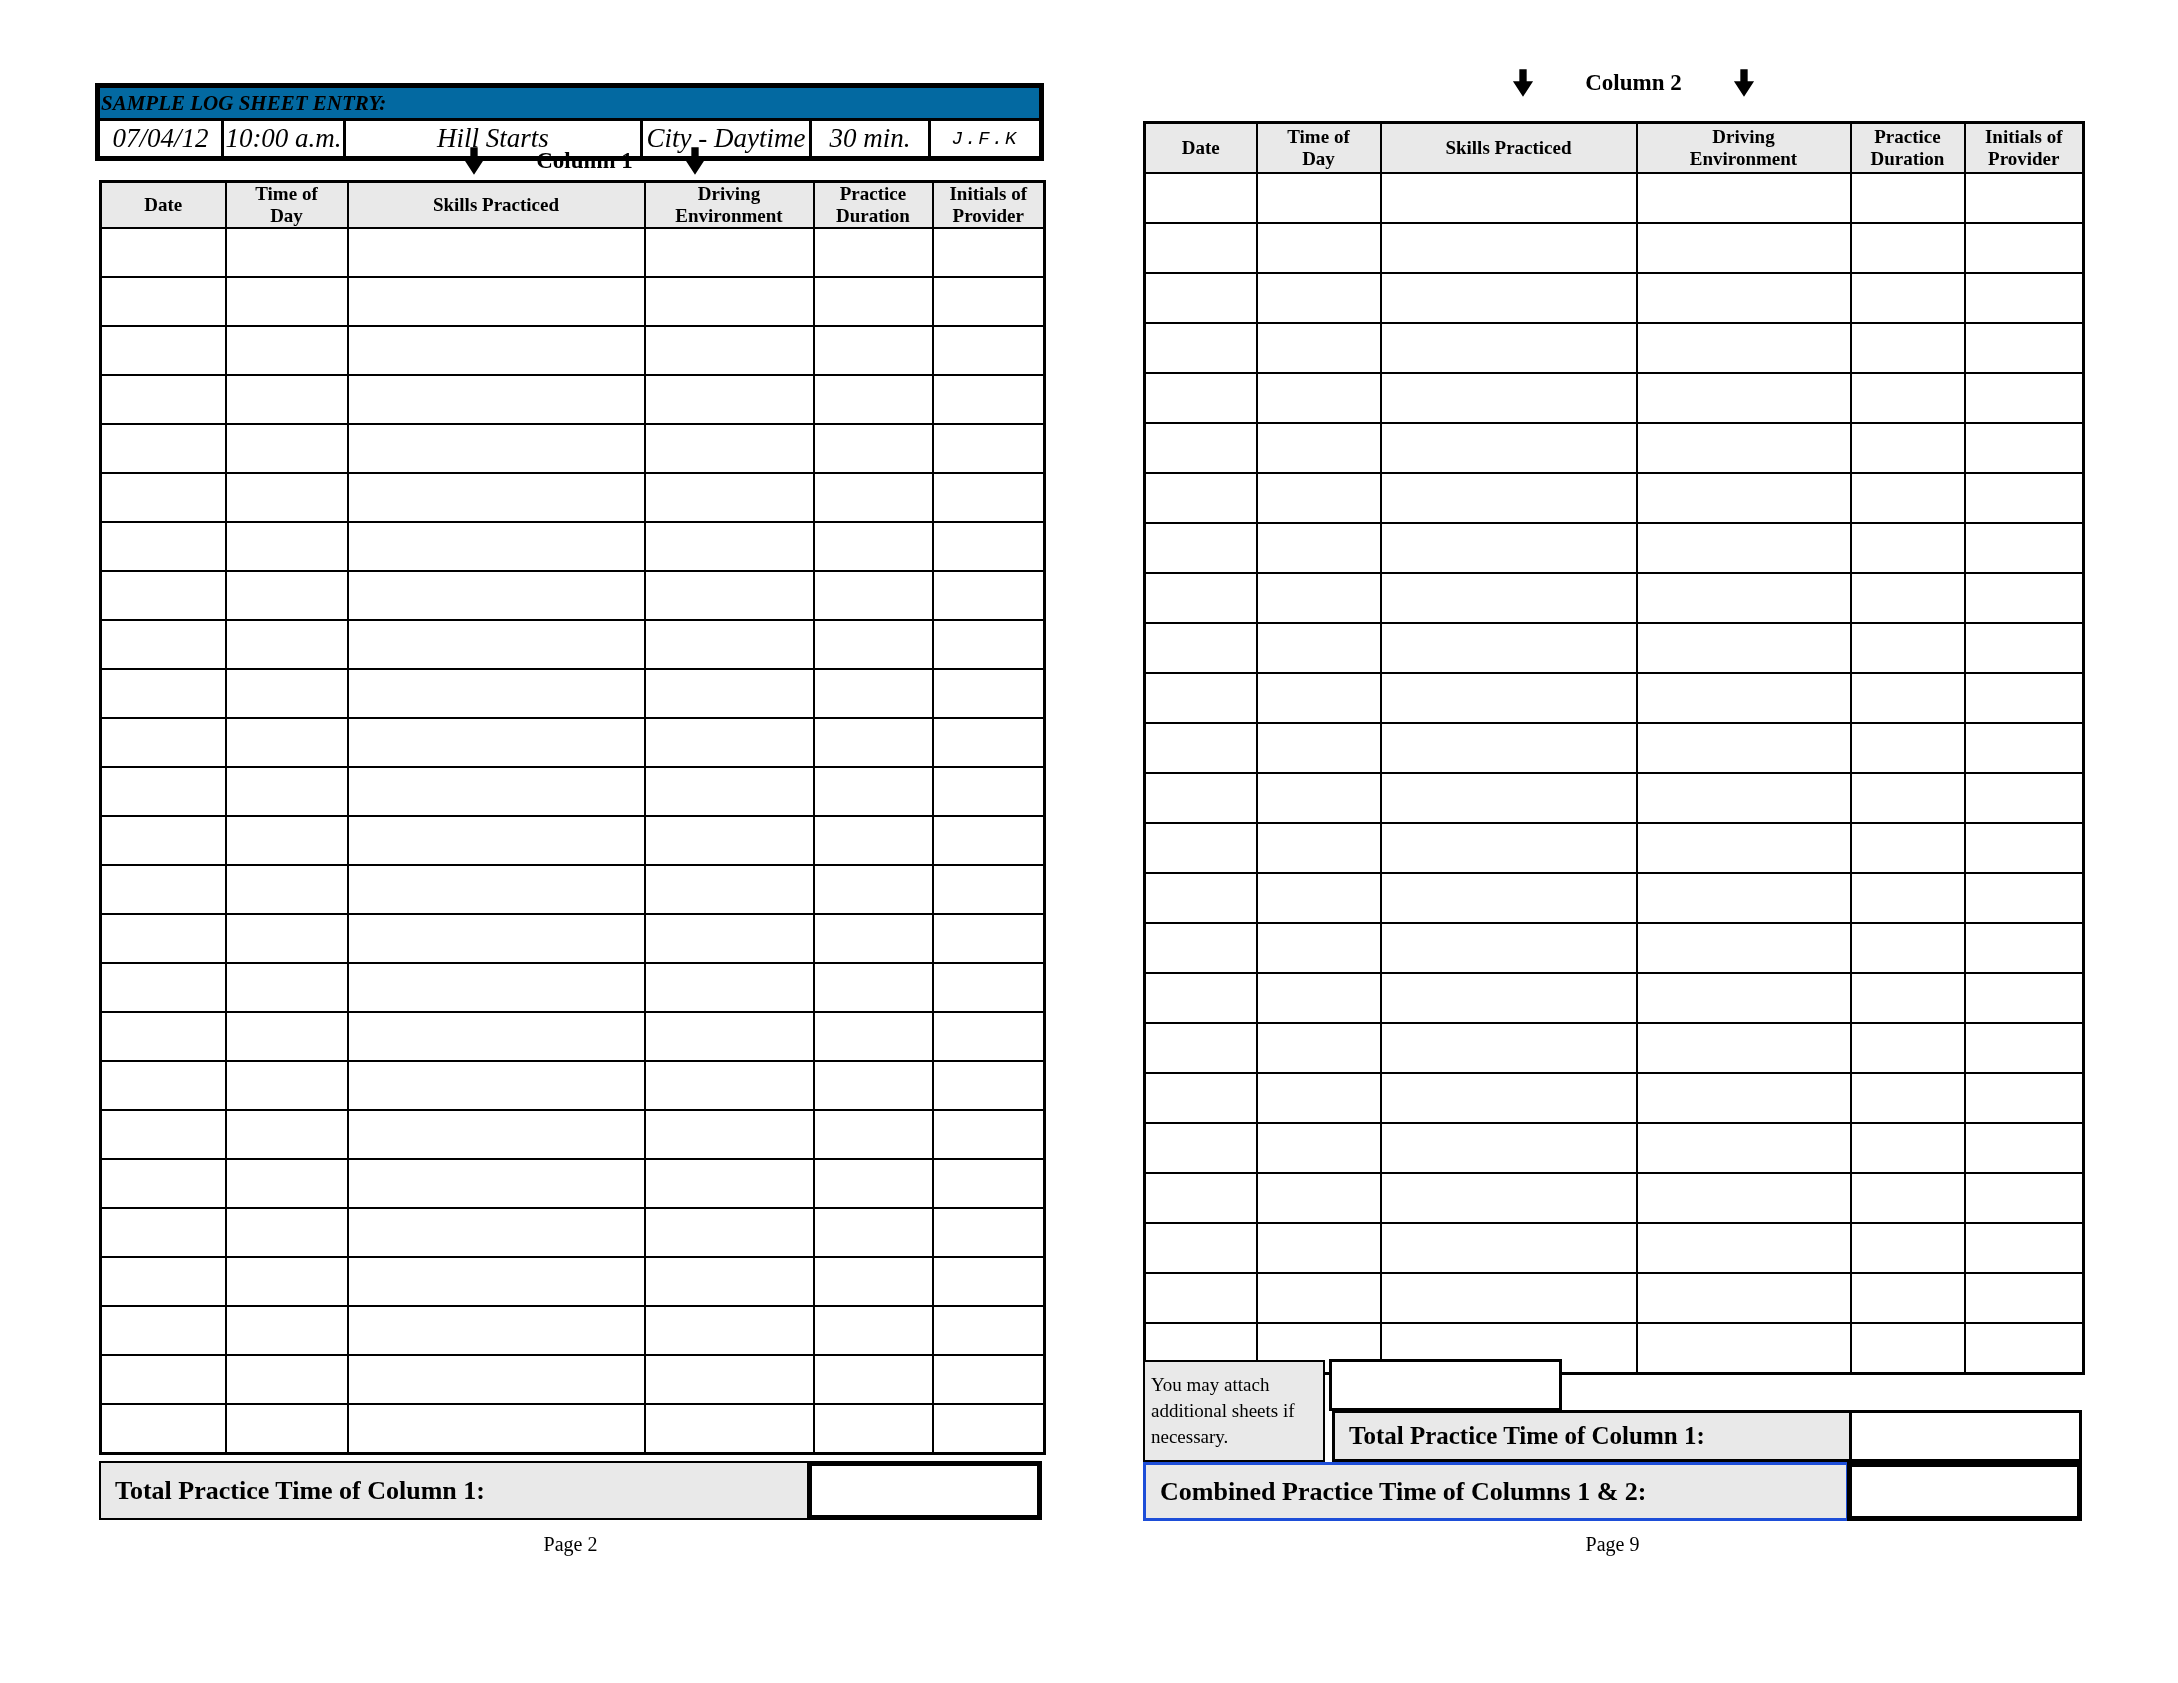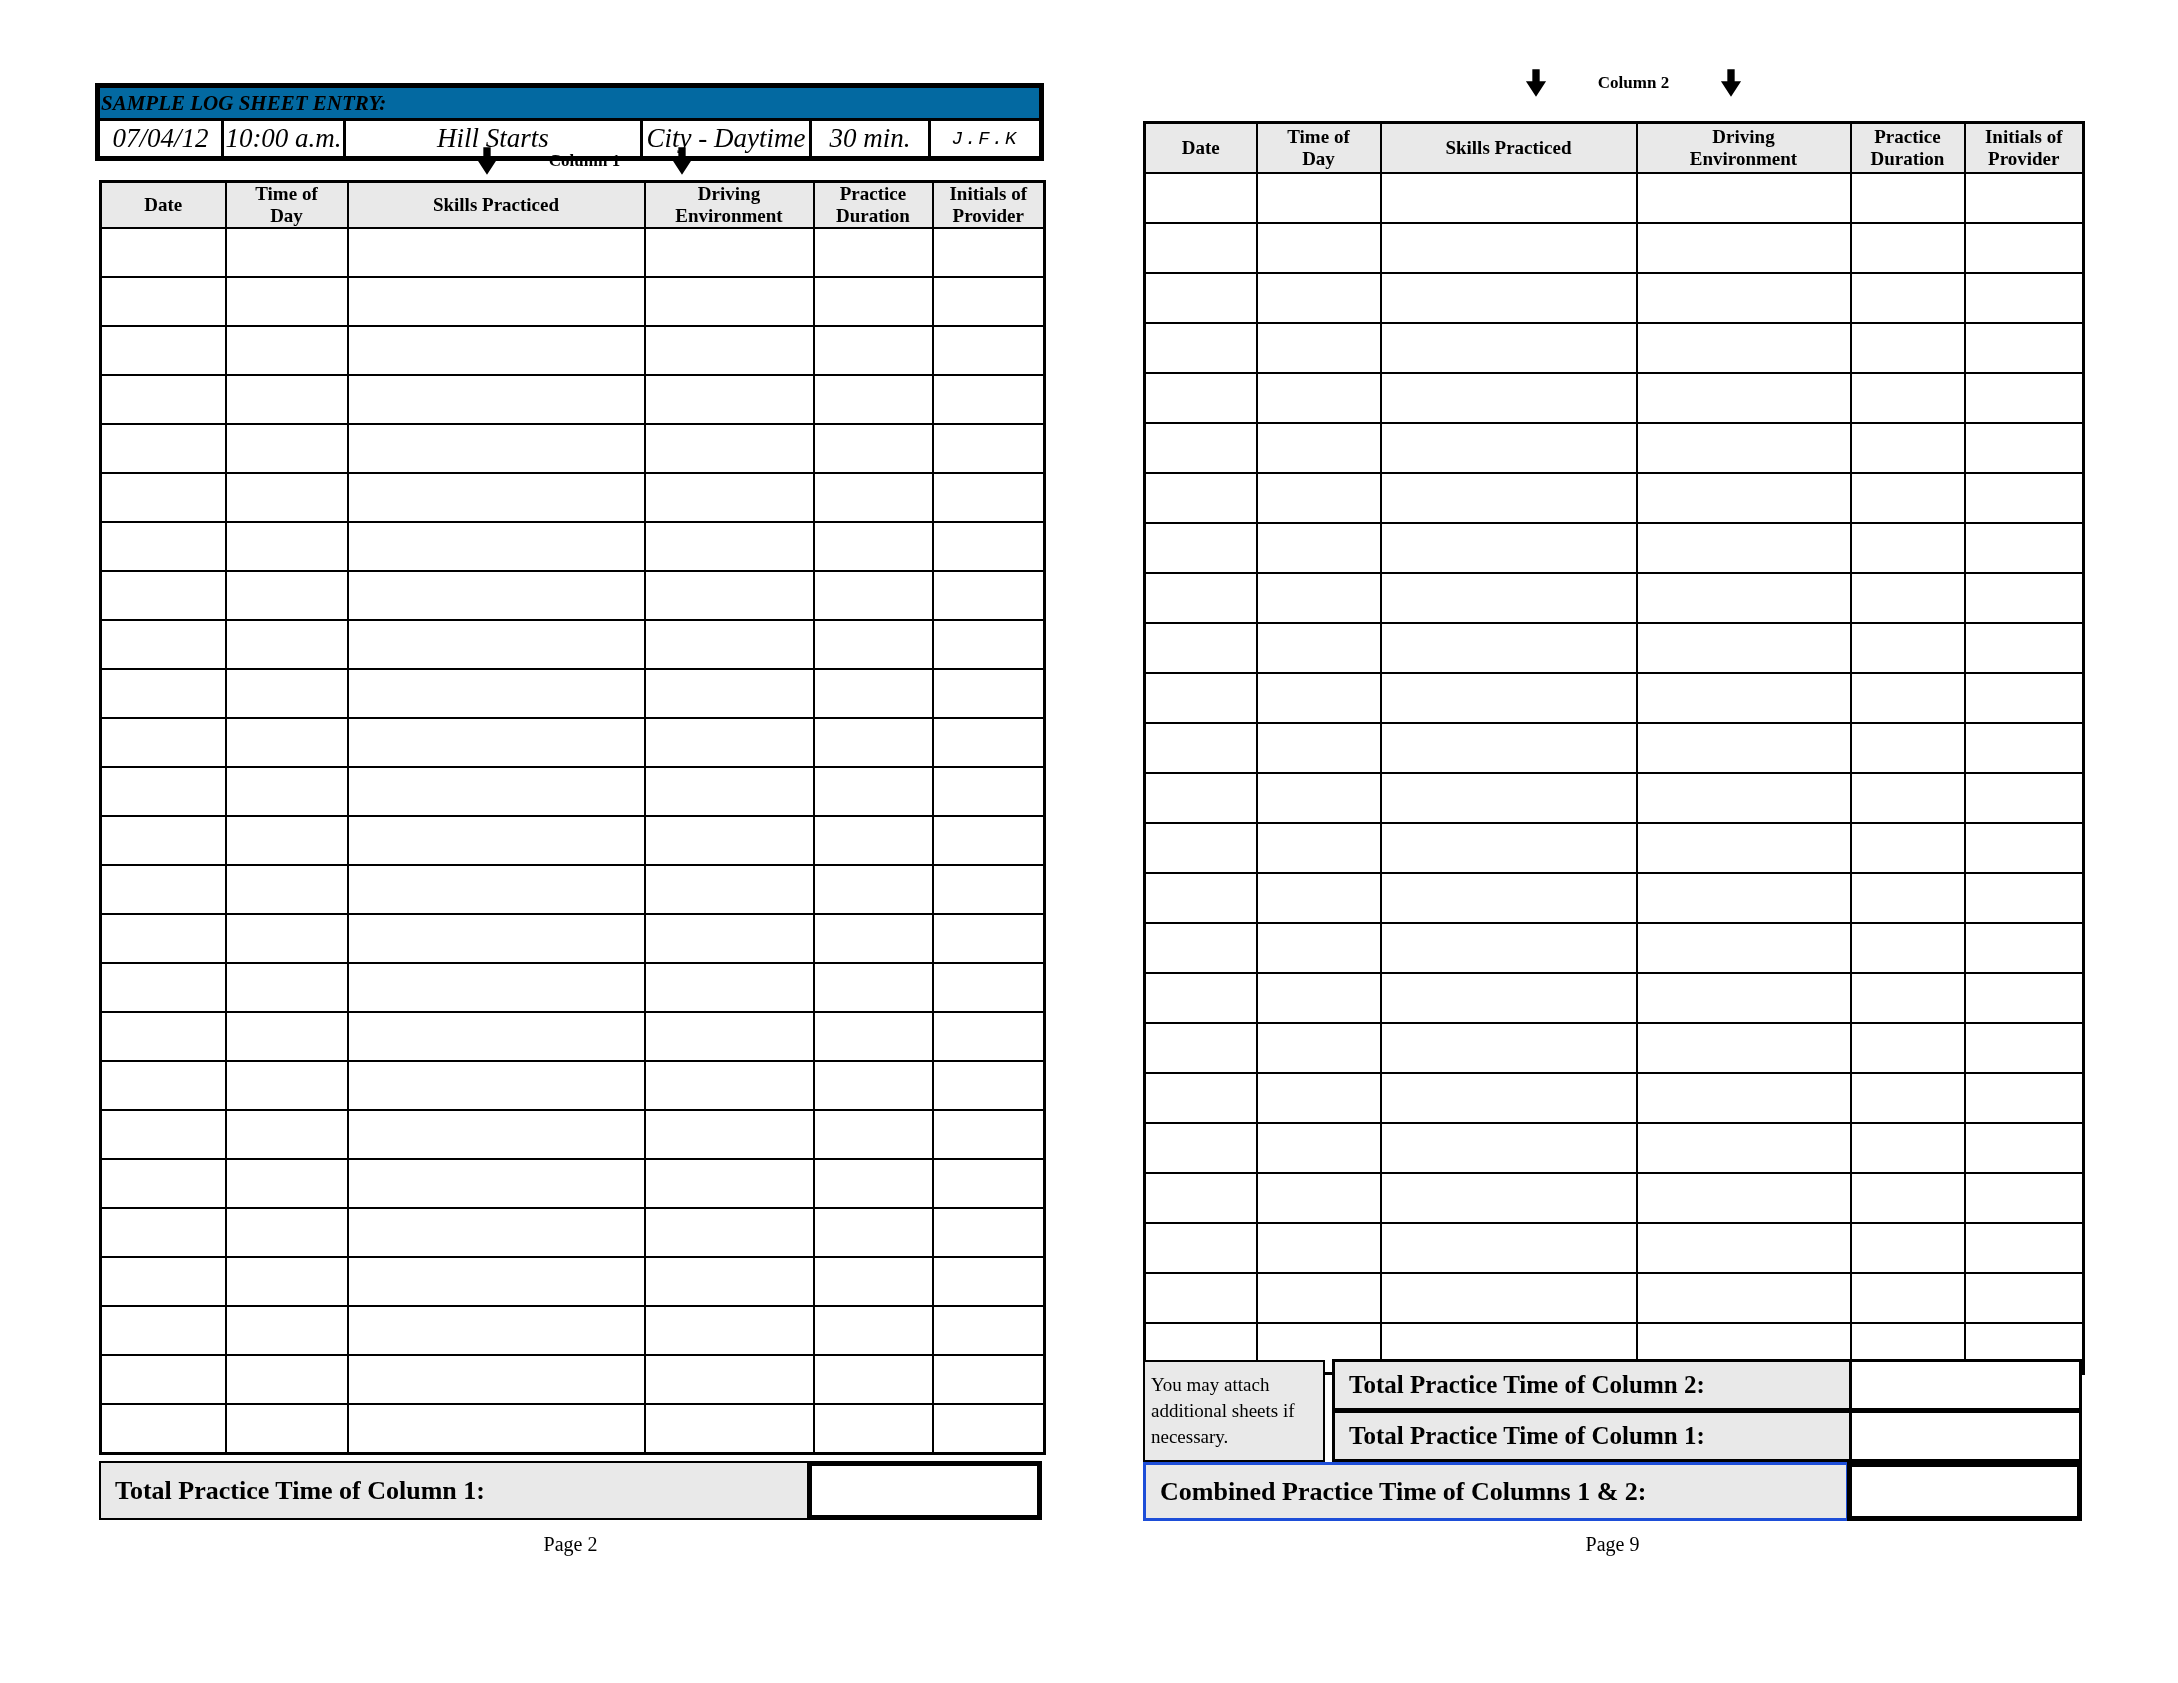--- a/index.html
+++ b/index.html
@@ -28,21 +28,21 @@
     font-size:19px; letter-spacing:2px;
   }
 
   
   .col-marker {
     display:flex; align-items:center; justify-content:center; gap:51px;
     height:32px;
   }
   #col1-marker { left:327px; top:145px; width:515px; }
   #col2-marker { left:1376px; top:67px; width:515px; }
-  .col-marker .lbl { font-weight:bold; font-size:17px; }
+  .col-marker .lbl { font-weight:bold; font-size:23px; }
   .arrow-icon { display:inline-block; width:22px; height:28px; }
 
   
   .log-table {
     border-collapse:collapse; table-layout:fixed; background:#fff;
     border:3px solid #000;
   }
   .log-table th {
     background:#e9e9e9; border:2px solid #000;
     font-weight:bold; font-size:19px; line-height:22px;
@@ -600,21 +600,20 @@
           <td></td>
           <td></td>
           <td></td>
         </tr>
       </tbody>
   </table>
 
   <div id="attach-note" class="abs">You may attach additional sheets if necessary.</div>
 
   <div id="total2-row" class="abs tot-row">
-    <div class="total-label">Total Practice Time of Column 2:</div>
     <div class="value-box"></div>
   </div>
 
   <div id="total1-row" class="abs tot-row">
     <div class="total-label">Total Practice Time of Column 1:</div>
     <div class="value-box"></div>
   </div>
 
   <div id="combined-row" class="abs">
     <div class="total-label">Combined Practice Time of Columns 1 &amp; 2:</div>

